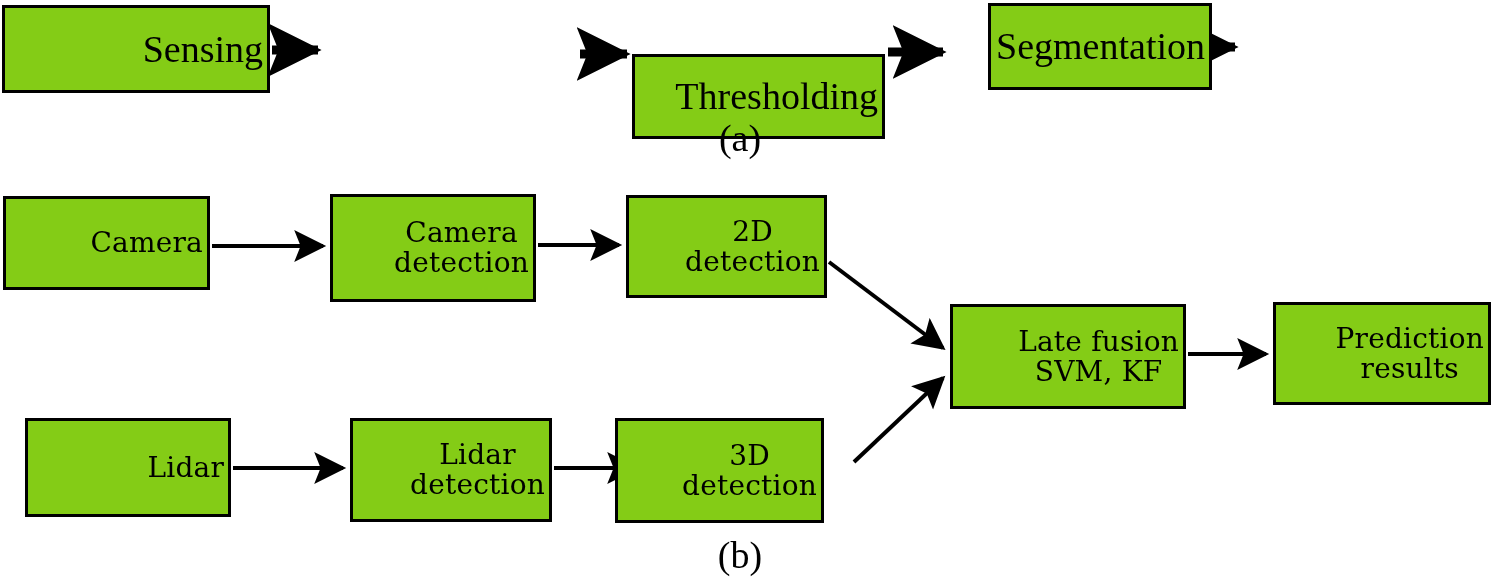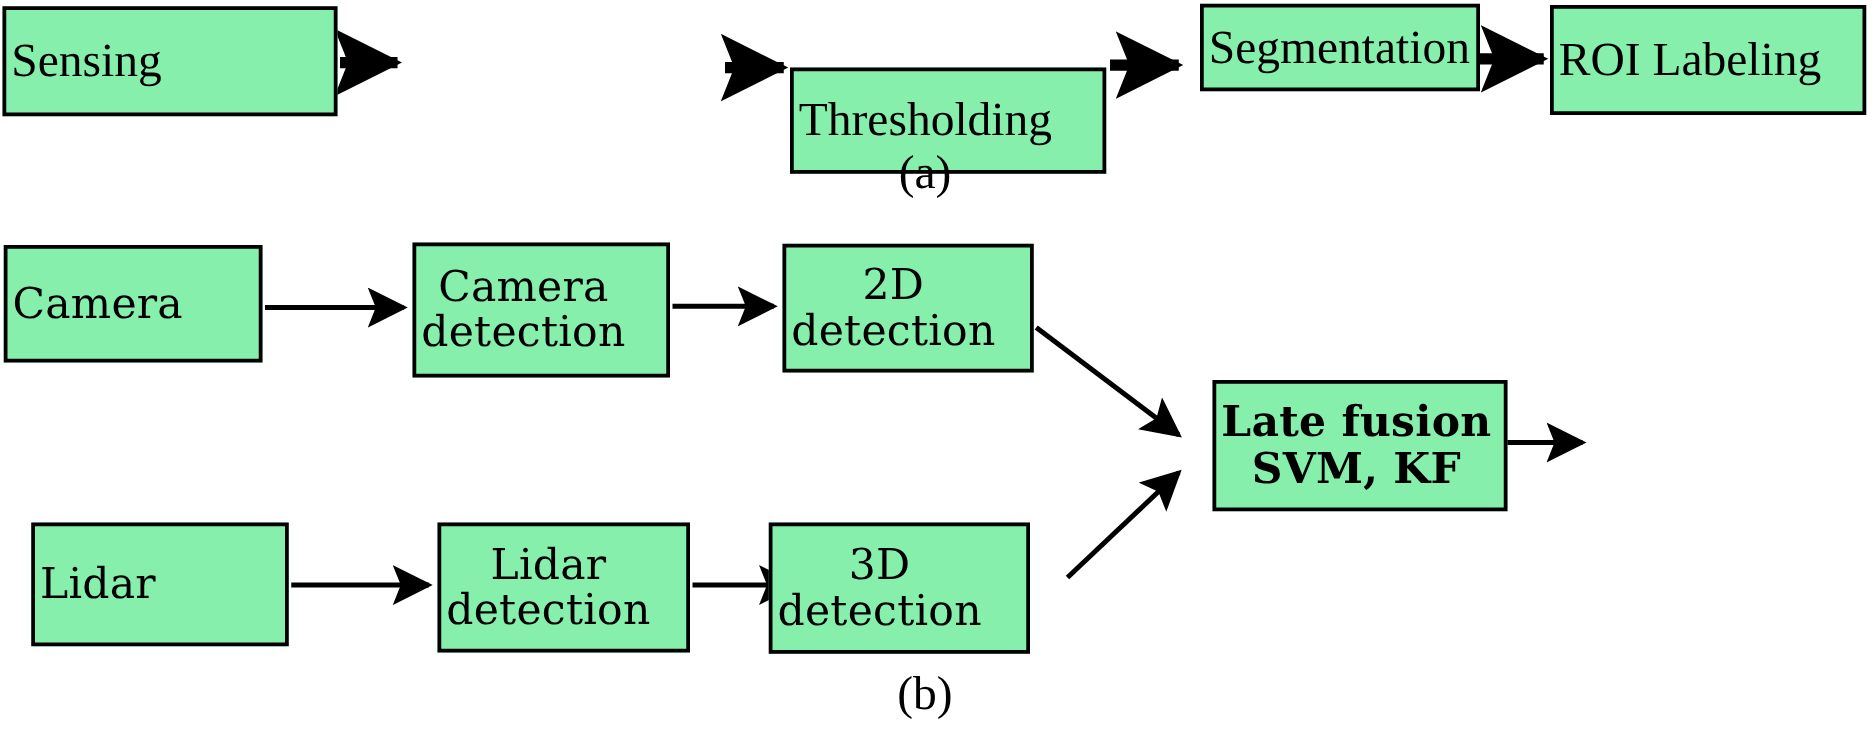--- a/index.html
+++ b/index.html
@@ -23,38 +23,38 @@
     left: 0;
     top: 0;
     width: 1499px;
     height: 588px;
     pointer-events: none;
   }
   .node {
     position: absolute;
     box-sizing: border-box;
     border: 3px solid #000000;
-    background: #86efac;
+    background: #84cc16;
     display: flex;
     align-items: center;
-    justify-content: flex-start;
+    justify-content: flex-end;
     text-align: center;
     line-height: 1.06;
     white-space: pre-line;
   }
   
   .panel-a .node {
     font-family: "Liberation Serif", "DejaVu Serif", serif;
     font-size: 38px;
     letter-spacing: 0px;
   }
   
   .panel-b .node {
     font-family: "DejaVu Serif", "Liberation Serif", serif;
-    font-size: 34px;
+    font-size: 28px;
     letter-spacing: 0.2px;
   }
   .node-text {
     display: block;
     padding: 0 4px;
   }
   .caption {
     position: absolute;
     font-family: "Liberation Serif", "DejaVu Serif", serif;
     font-size: 38px;
@@ -106,52 +106,53 @@
 
     <div class="node" style="left:2px; top:5px; width:268px; height:88px;">
       <span class="node-text">Sensing</span>
     </div>
 
 
     <div class="node" style="left:632px; top:11px; width:253px; height:85px;margin-top:43px;">
       <span class="node-text">Thresholding</span>
     </div>
 
-    <div class="node" style="left:960px; top:3px; width:224px; height:70px;">
+    <div class="node" style="left:988px; top:3px; width:224px; height:87px;">
       <span class="node-text">Segmentation</span>
     </div>
 
-    <div class="node" style="left:1240px; top:4px; width:253px; height:88px;">
-      <span class="node-text">ROI Labeling</span>
-    </div>
 
     <div class="caption" style="left:700px; top:116px; width:80px;">(a)</div>
   </div>
 
   <div class="panel panel-b">
 
     <div class="node" style="left:3px; top:196px; width:207px; height:94px;">
       <span class="node-text">Camera</span>
     </div>
 
     <div class="node" style="left:330px; top:194px; width:206px; height:108px;">
       <span class="node-text">Camera
 detection</span>
     </div>
 
     <div class="node" style="left:626px; top:195px; width:201px; height:103px;">
       <span class="node-text">2D
 detection</span>
     </div>
 
-    <div class="node" style="left:970px; top:304px; width:236px; height:105px;font-weight:bold;">
+    <div class="node" style="left:950px; top:304px; width:236px; height:105px;">
       <span class="node-text">Late fusion
 SVM, KF</span>
     </div>
 
+    <div class="node" style="left:1273px; top:302px; width:218px; height:103px;">
+      <span class="node-text">Prediction
+results</span>
+    </div>
 
     <div class="node" style="left:25px; top:418px; width:206px; height:99px;">
       <span class="node-text">Lidar</span>
     </div>
 
     <div class="node" style="left:350px; top:418px; width:202px; height:104px;">
       <span class="node-text">Lidar
 detection</span>
     </div>
 

